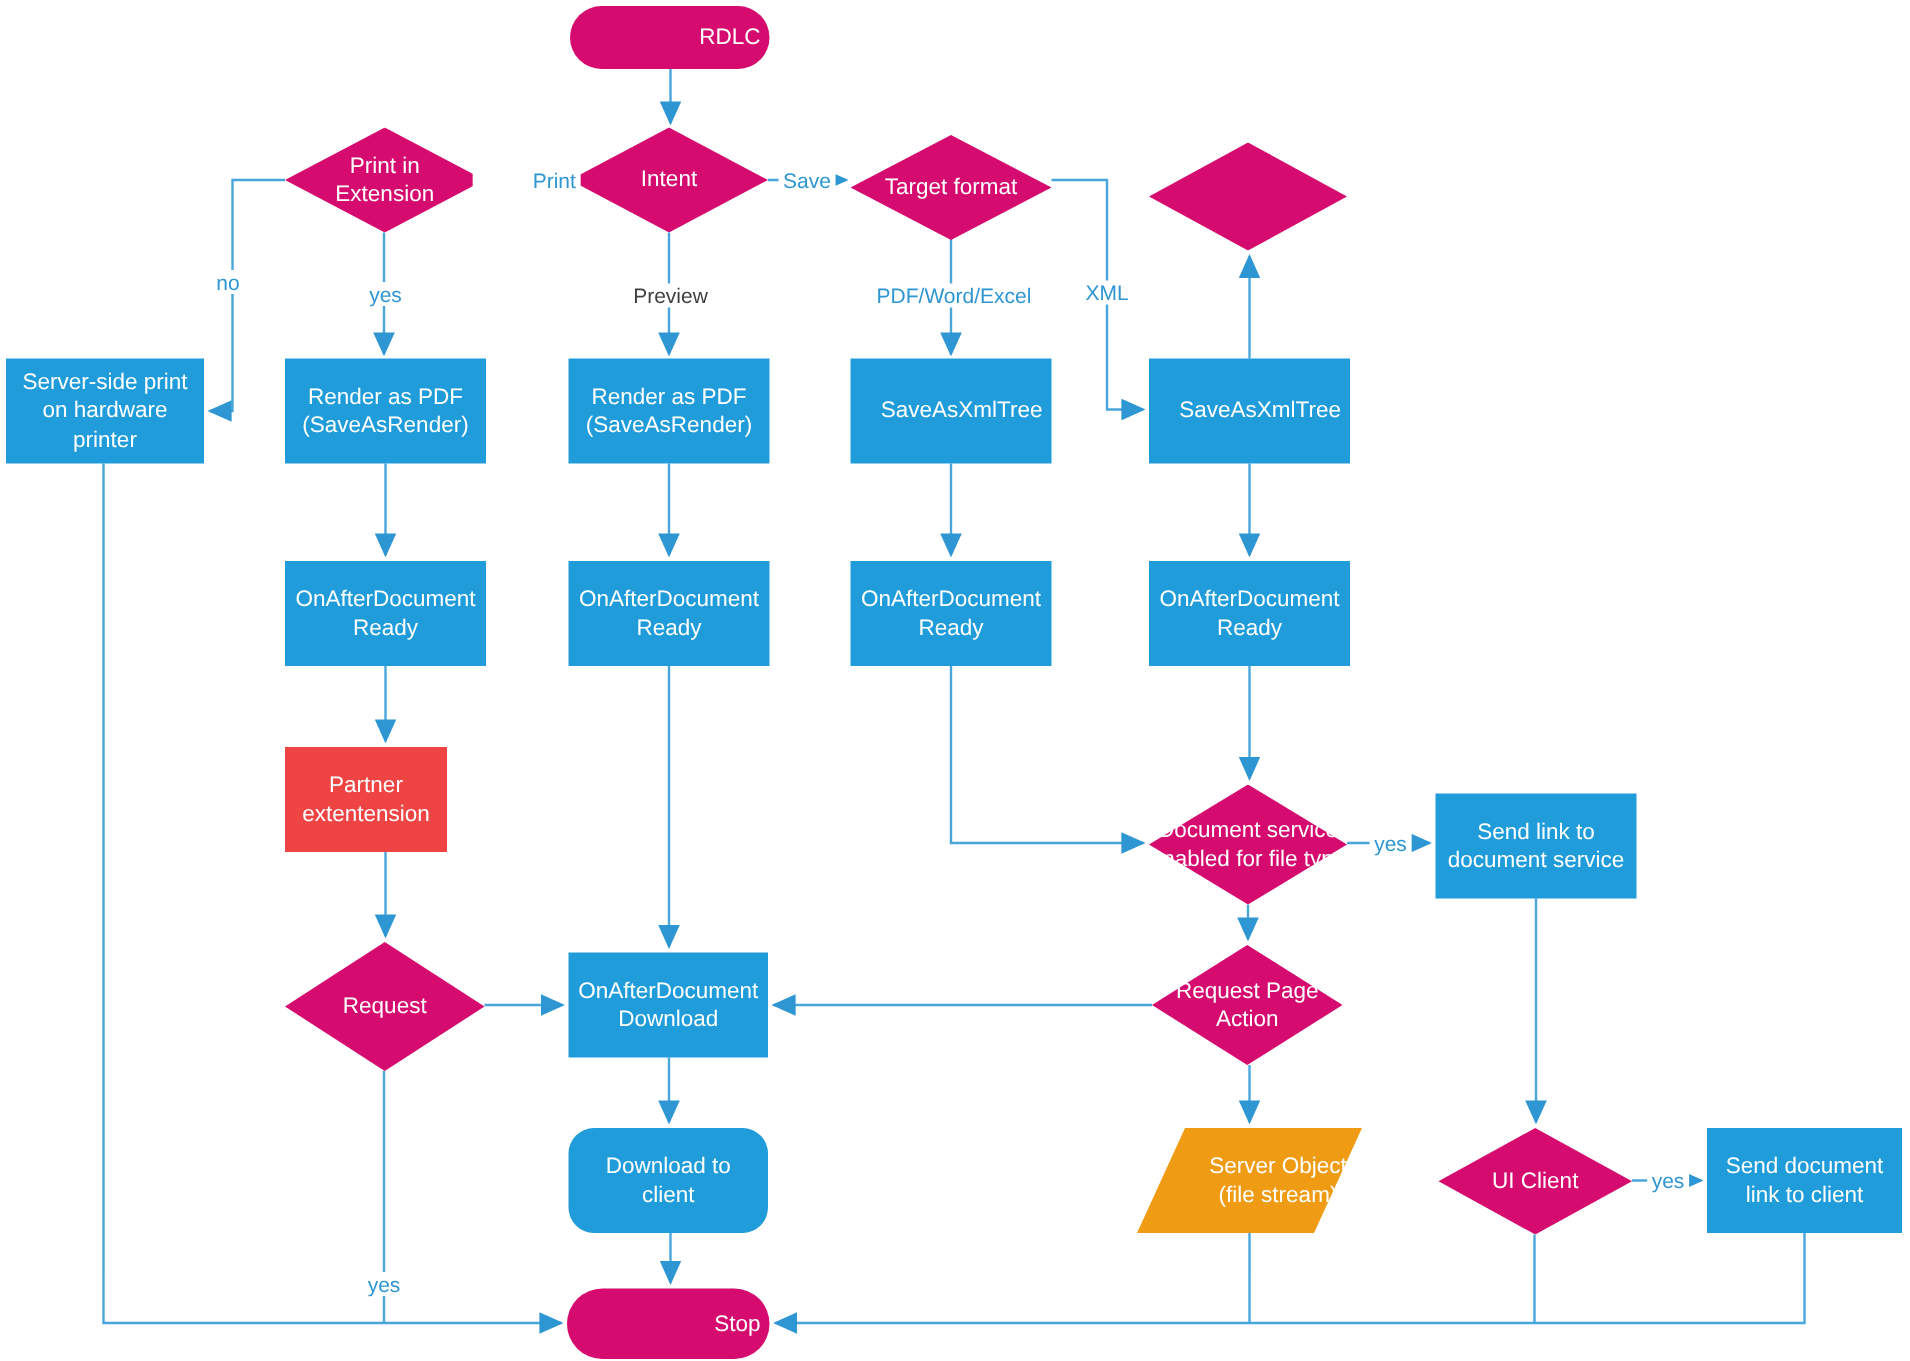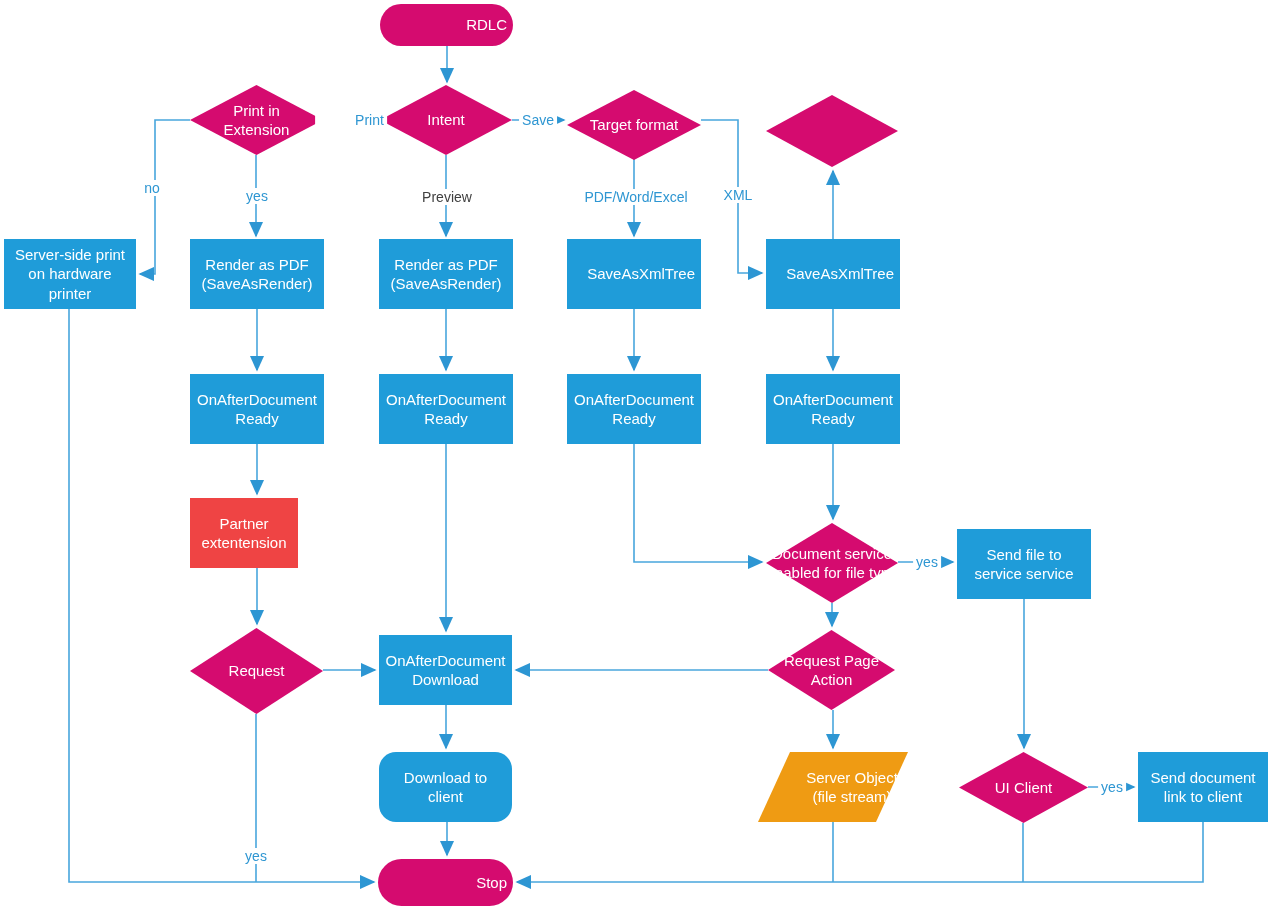--- a/index.html
+++ b/index.html
@@ -136,21 +136,21 @@
     <div class="node process" style="left: 190px; top: 498px; width: 108px; height: 70px; background: #ef4444;">
       <div class="node-label">Partner extentension</div>
     </div>
     <div class="node decision" style="left: 766px; top: 523px; width: 132px; height: 80px;">
       <svg class="shape" viewBox="0 0 132 80" preserveAspectRatio="none">
         <polygon points="66,0 132,40 66,80 0,40" fill="#D50B6F"></polygon>
       </svg>
       <div class="node-label">Document service enabled for file type</div>
     </div>
     <div class="node process" style="left: 957px; top: 529px; width: 134px; height: 70px; background: rgb(31, 156, 217);">
-      <div class="node-label">Send file to service service</div>
+      <div class="node-label">Send link to document service</div>
     </div>
     <div class="node decision" style="left: 190px; top: 628px; width: 133px; height: 86px;">
       <svg class="shape" viewBox="0 0 133 86" preserveAspectRatio="none">
         <polygon points="66.5,0 133,43 66.5,86 0,43" fill="#D50B6F"></polygon>
       </svg>
       <div class="node-label">Request</div>
     </div>
     <div class="node process" style="left: 379px; top: 635px; width: 133px; height: 70px; background: rgb(31, 156, 217);">
       <div class="node-label">OnAfterDocument Download</div>
     </div>

